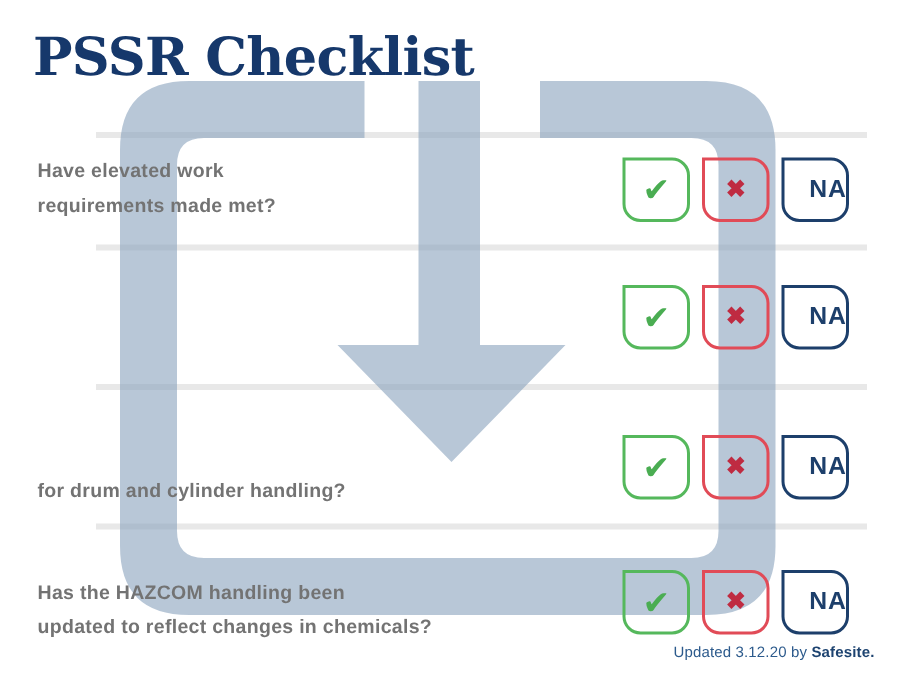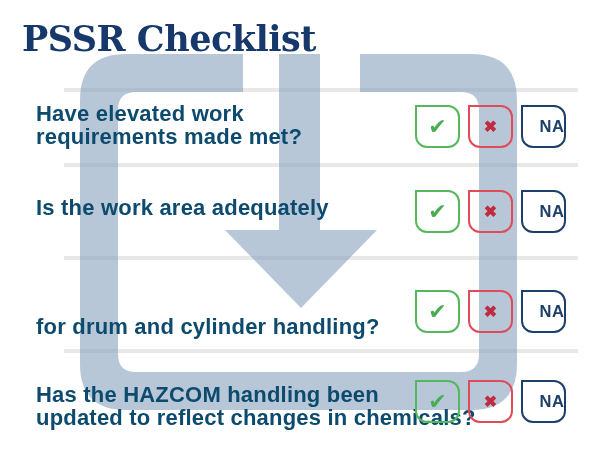--- a/index.html
+++ b/index.html
@@ -9,22 +9,22 @@
   }
   .watermark{position:absolute;left:0;top:0;pointer-events:none;}
   .divider{position:absolute;left:64px;width:514px;height:4px;background:#e8e8e8;}
   .title{
     position:absolute;left:22px;top:18px;margin:0;
     font-family:"DejaVu Serif","Liberation Serif",serif;
     font-weight:700;font-size:35px;letter-spacing:-0.5px;color:#16386b;
   }
   .question{
     position:absolute;left:25px;
-    font-size:22px;font-weight:700;color:#0c4a6e;
-    line-height:23px;letter-spacing:0.2px;white-space:nowrap;margin-left:11px;
+    font-size:13px;font-weight:700;color:#737373;
+    line-height:23px;letter-spacing:0.2px;white-space:nowrap;
   }
   .opts{position:absolute;left:415px;display:flex;gap:8px;}
   .opt{
     box-sizing:border-box;width:45px;height:43px;
     display:flex;align-items:center;justify-content:center;
     background:transparent;padding:0;margin:0;cursor:pointer;
     border-radius:0 12px 12px 12px;border:2px solid #000;
   }
   .opt.yes{border-color:#55b85c;}
   .opt.no{border-color:#e14b57;}
@@ -73,21 +73,21 @@
         <span class="glyph">✖</span>
         </button>
       <button class="opt na">
         <span class="na-label">NA</span>
         </button>
     </div>
   </div>
 
   <div>
     <div class="question" style="top:196px">
-      <span>Is the work area adequately</span><br>
+      <br>
     </div>
     <div class="opts" style="top:190px">
       <button class="opt yes">
         <span class="glyph">✔</span>
         </button>
       <button class="opt no">
         <span class="glyph">✖</span>
         </button>
       <button class="opt na">
         <span class="na-label">NA</span>
@@ -124,14 +124,17 @@
         </button>
       <button class="opt no">
         <span class="glyph">✖</span>
         </button>
       <button class="opt na">
         <span class="na-label">NA</span>
         </button>
     </div>
   </div>
 
+  <div class="footer">
+    <span>Updated 3.12.20 by </span><b>Safesite.</b>
+  </div>
 
 </div>
 
 </body></html>

